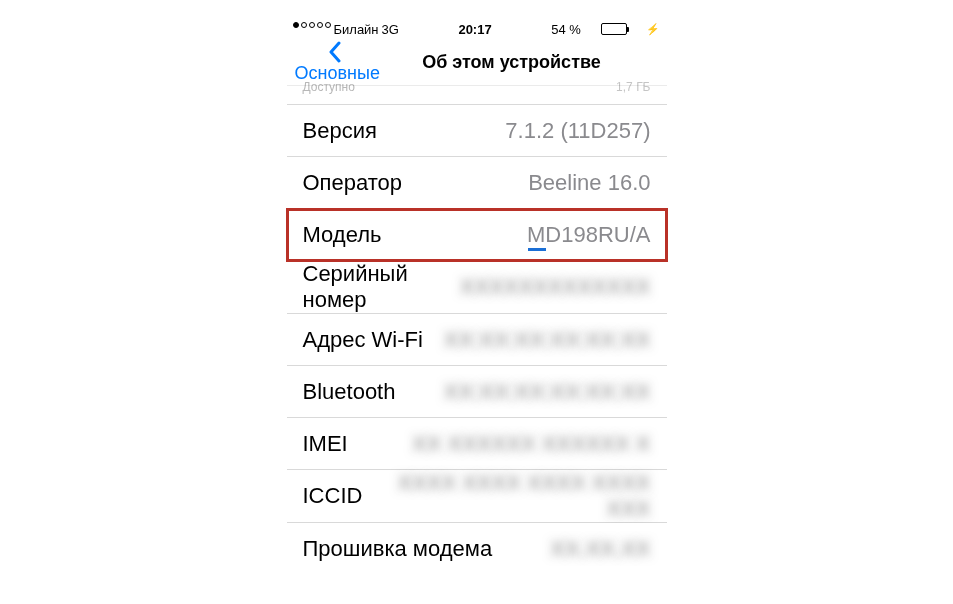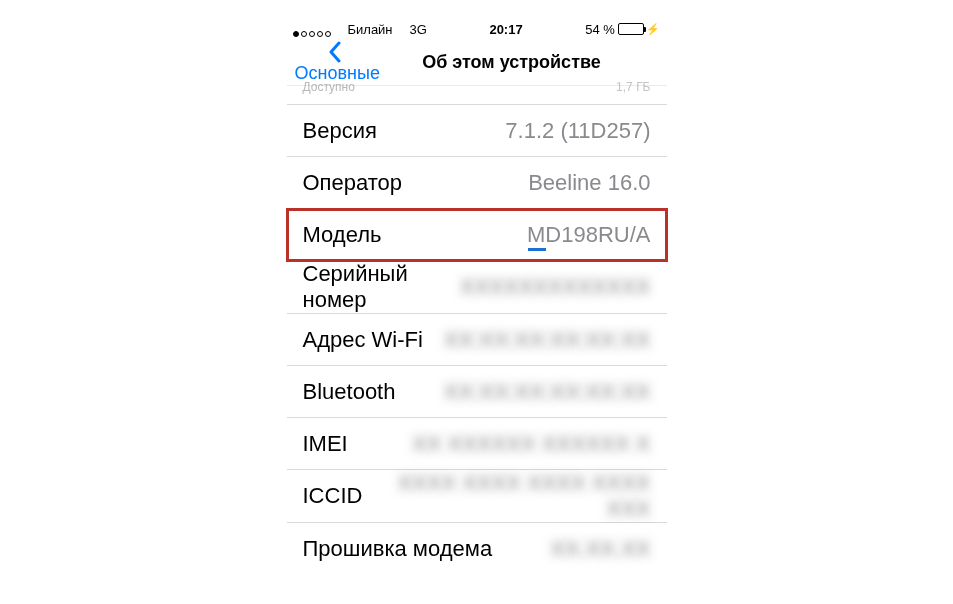--- a/index.html
+++ b/index.html
@@ -19,26 +19,26 @@
   }
   .status-bar {
     height: 22px;
     display: flex;
     align-items: center;
     justify-content: space-between;
     padding: 0 6px;
     font-size: 13px;
     color: #000;
   }
-  .status-left { display: flex; align-items: flex-end; gap: 17px; }
+  .status-left { display: flex; align-items: flex-start; gap: 3px; }
   .signal-dots { display: flex; gap: 2px; align-items: center; }
   .dot { width: 6px; height: 6px; border-radius: 50%; border: 1px solid #000; }
   .dot.filled { background: #000; }
   .status-center { font-weight: 600; font-size: 13px; }
-  .status-right { display: flex; align-items: center; gap: 3px; font-size: 13px; }
+  .status-right { display: flex; align-items: center; gap: 20px; font-size: 13px; }
   .battery { width: 26px; height: 12px; border: 1px solid #000; border-radius: 2px; position: relative; }
   .battery::after { content:''; position:absolute; right:-3px; top:3px; width:2px; height:5px; background:#000; border-radius:0 1px 1px 0; }
   .battery-fill { height:100%; background:#4cd964; border-radius:1px; }
   .bolt { font-size: 11px; }
 
   .nav-bar {
     height: 46px;
     display: flex;
     align-items: center;
     padding: 0 8px;

